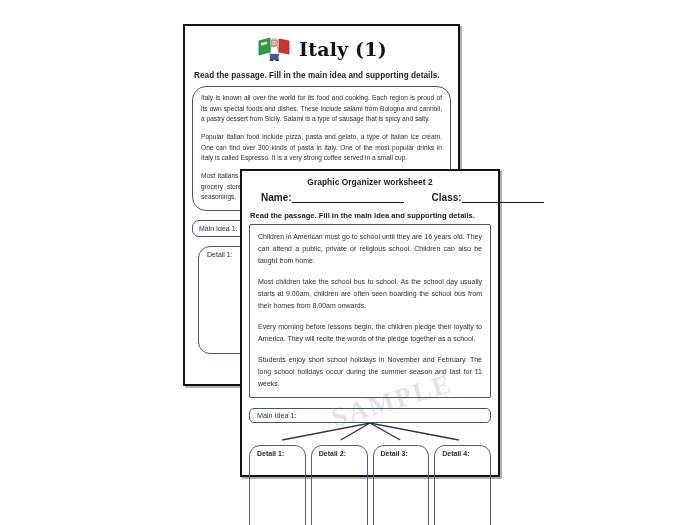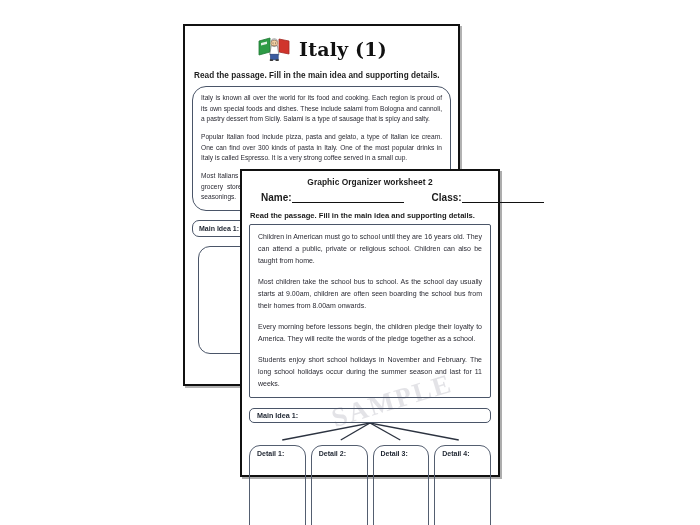--- a/index.html
+++ b/index.html
@@ -99,25 +99,24 @@
     line-height: 1.62;
     text-align: justify;
     color: #2a2a33;
   }
   .passage-box p:last-child { margin-bottom: 0; }
 
   .pill {
     border: 1.3px solid #4a5568;
     border-radius: 7px;
     font-size: 7px;
-    font-weight: 700;
+    font-weight: 400;
     color: #1d2430;
     padding: 3px 6px;
     box-sizing: border-box;
-    text-align: right;
   }
 
   #italy-mainidea {
     margin-top: 9px;
     width: 97px;
     height: 17px;
     display: flex;
     align-items: center;
   }
   #italy-detail1 {

